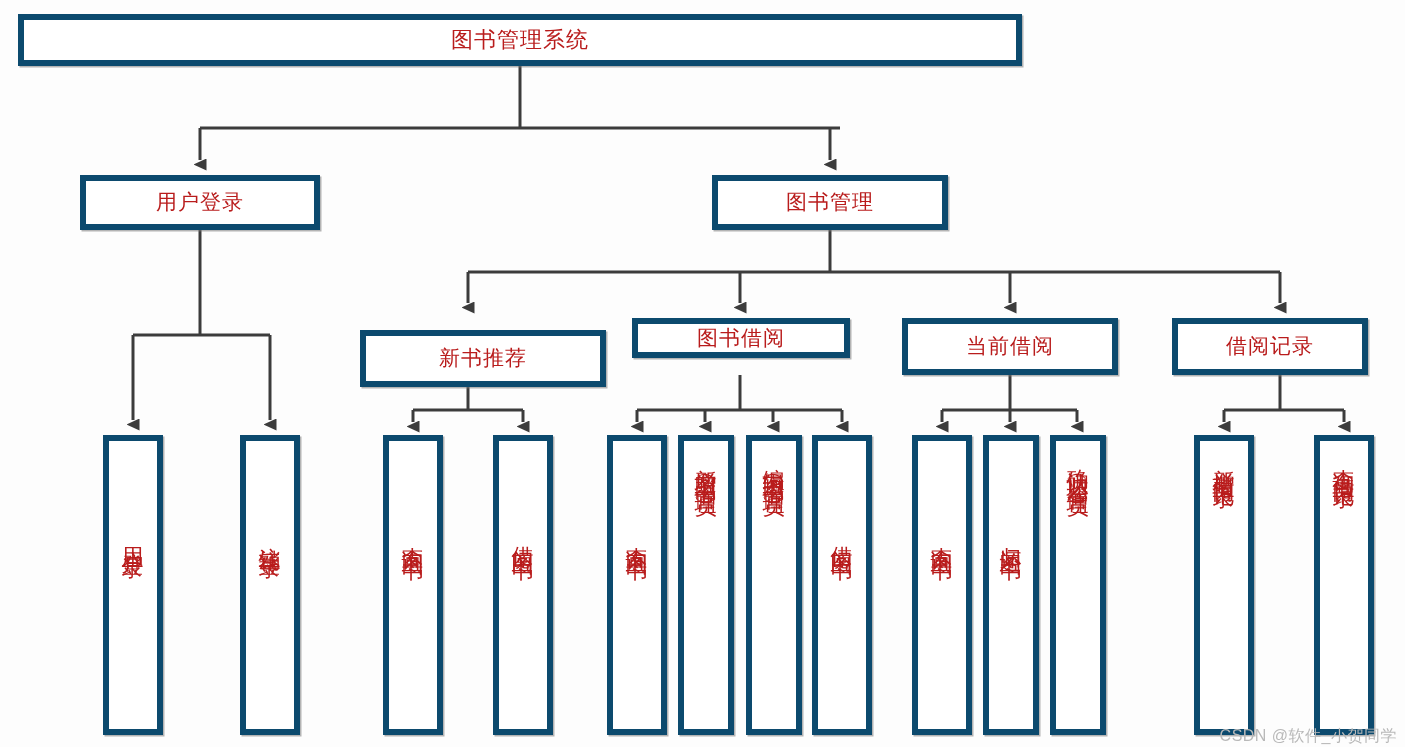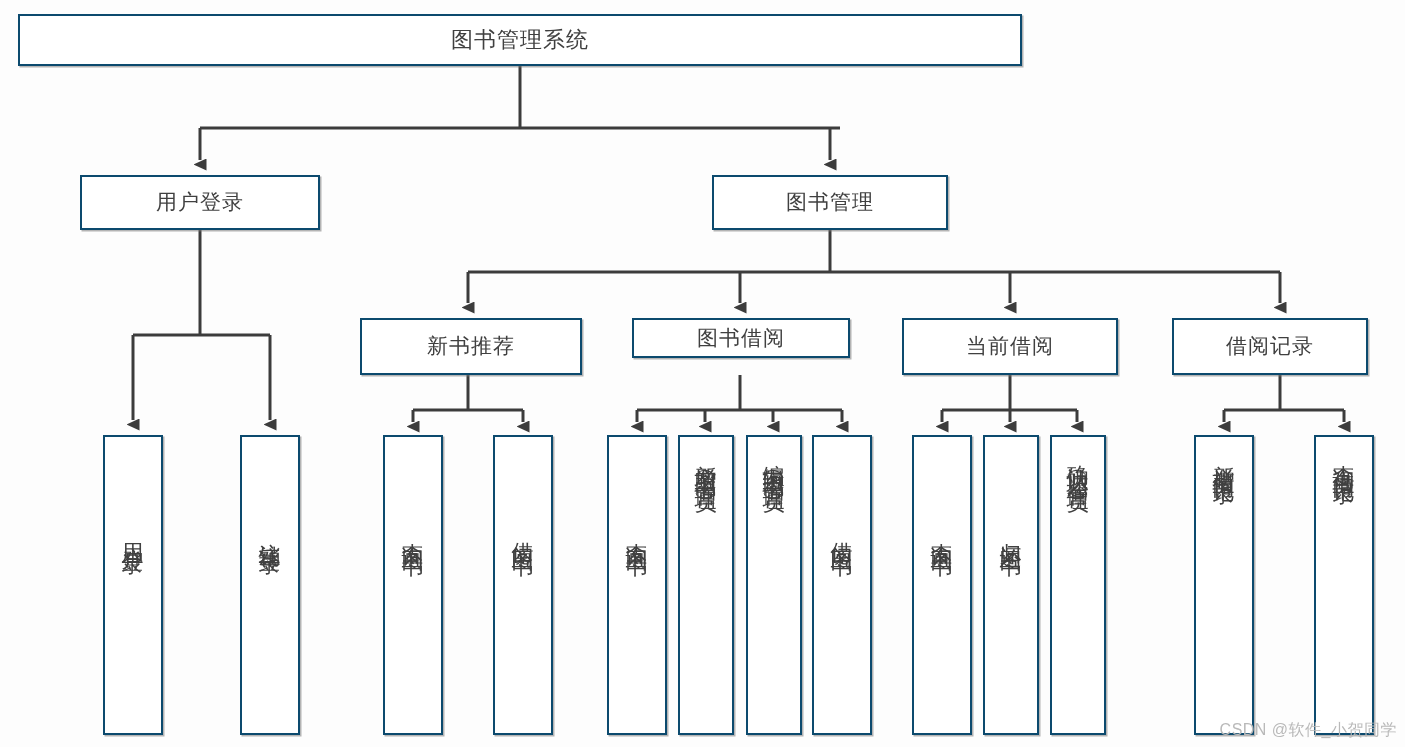--- a/index.html
+++ b/index.html
@@ -10,26 +10,26 @@
     font-family:"Liberation Sans","DejaVu Sans",sans-serif;
     overflow:hidden;
   }
   #stage{position:relative;width:1405px;height:747px;background:#fdfdfd;}
   svg.wires{position:absolute;left:0;top:0;width:1405px;height:747px;}
 
   .node{
     position:absolute;
     box-sizing:border-box;
     background:#ffffff;
-    border:2px solid #0c4a6e;
+    border:6px solid #0c4a6e;
     box-shadow:1.5px 1.5px 0 rgba(120,120,120,.55);
     display:flex;
     align-items:center;
     justify-content:center;
-    color:#404040;
+    color:#b91c1c;
   }
   .node .lbl{
     display:block;
     text-align:center;
     line-height:1.18;
     letter-spacing:1px;
     white-space:pre;
   }
   
   .h .lbl{font-size:21px;}
@@ -49,21 +49,21 @@
     font-size:22px;
     line-height:1.05;
     letter-spacing:4px;
     white-space:pre;
   }
   .leaf.mid .lbl{margin-top:88px;}
   .leaf.tall .lbl{margin-top:10px;}
 
   .watermark{
     position:absolute;
-    right:8px;bottom:6px;
+    right:8px;bottom:0;
     font-size:16px;
     color:#b9b9b9;
     letter-spacing:.5px;
     user-select:none;
   }
 </style>
 </head>
 <body>
 
 <div id="stage">
@@ -123,21 +123,21 @@
   </div>
 
   <div class="node l2 h" style="left:80px;top:175px;width:240px;height:55px;">
     <span class="lbl">用户登录</span>
   </div>
 
   <div class="node l2 h" style="left:712px;top:175px;width:236px;height:55px;">
     <span class="lbl">图书管理</span>
   </div>
 
-  <div class="node l3 h" style="left:360px;top:318px;width:222px;height:57px;font-family:Liberation Serif, serif;">
+  <div class="node l3 h" style="left:360px;top:330px;width:246px;height:57px;font-family:Liberation Serif, serif;">
     <span class="lbl">新书推荐</span>
   </div>
 
   <div class="node l3 h" style="left:632px;top:318px;width:218px;height:40px;">
     <span class="lbl">图书借阅</span>
   </div>
 
   <div class="node l3 h" style="left:902px;top:318px;width:216px;height:57px;justify-content:center;">
     <span class="lbl">当前借阅</span>
   </div>

